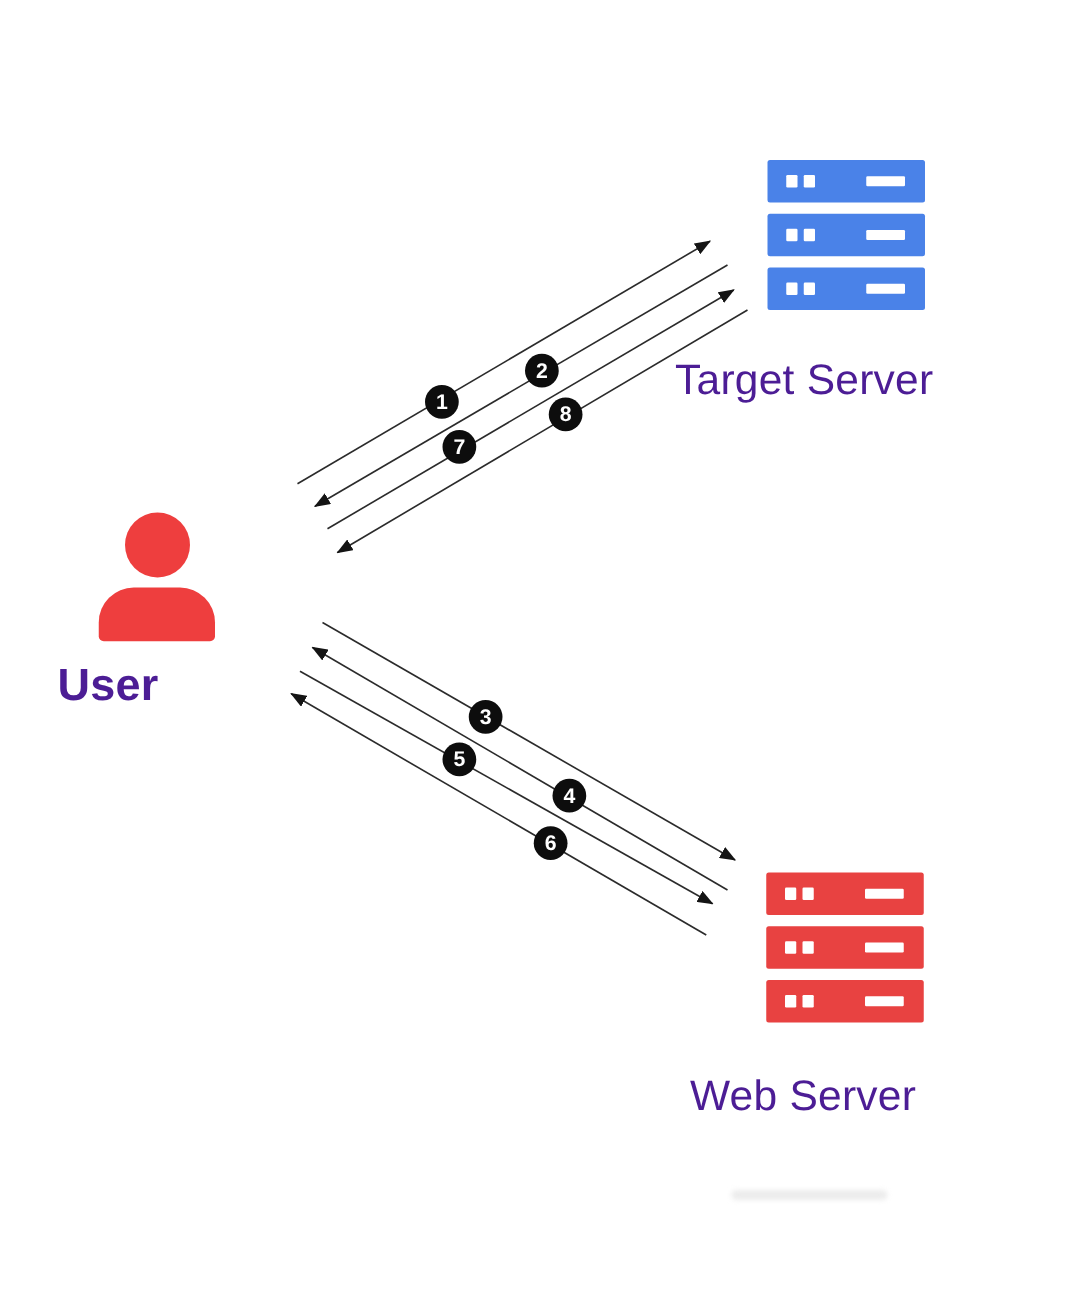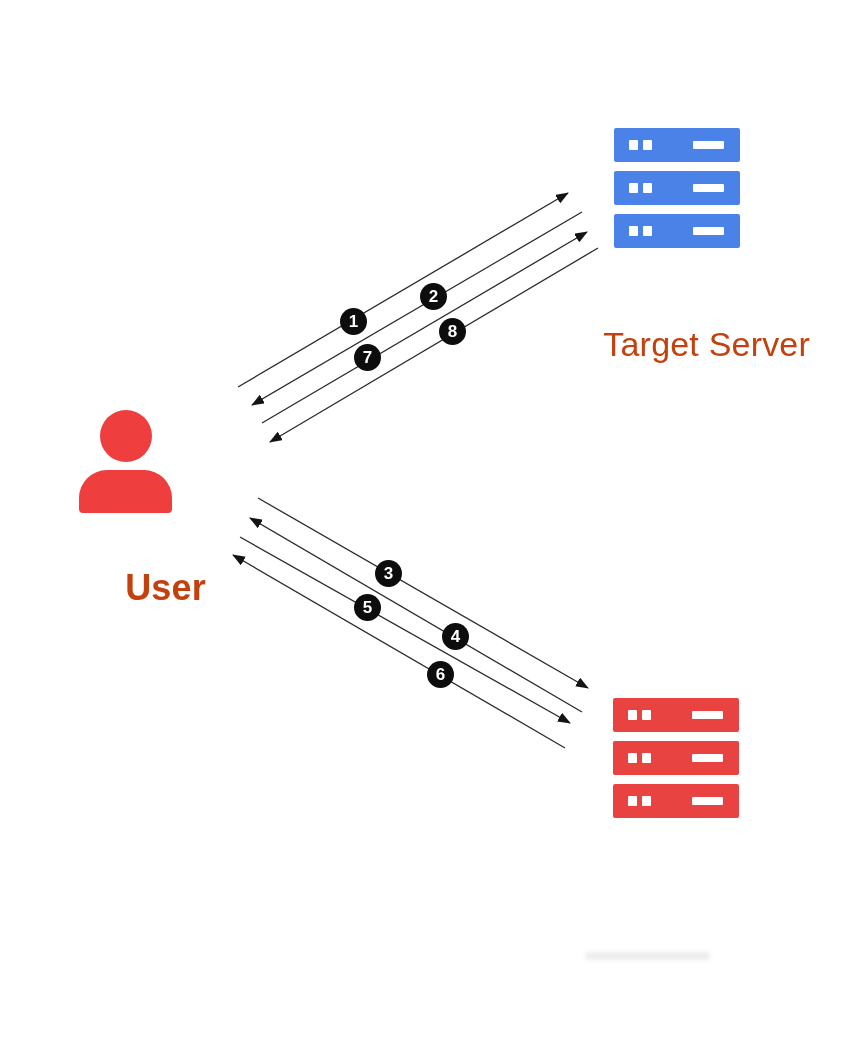--- a/index.html
+++ b/index.html
@@ -79,24 +79,23 @@
     position: absolute;
     width: 31px; height: 8px;
     top: 13px; right: 16px;
     background: #ffffff;
     border-radius: 1px;
   }
 
   
   .node-label {
     position: absolute;
-    color: #c2410c;
-    text-align: right;
+    color: #4c1d95;
+    text-align: left;
     letter-spacing: 0.2px;
-    margin-top: 40px;
   }
   .label-user   { left: 46px;  top: 527px; width: 160px; font-size: 36px; font-weight: bold; }
   .label-target { left: 540px; top: 285px; width: 270px; font-size: 34px; }
   .label-pg     { left: 552px; top: 855px; width: 270px; font-size: 34px; line-height: 45px; }
 
   
   .ghost-artifact {
     position: absolute;
     left: 585px; top: 952px;
     width: 125px; height: 8px;
@@ -174,17 +173,18 @@
       <div class="led led-2"></div>
       <div class="vent"></div>
     </div>
     <div class="server-bar">
       <div class="led led-1"></div>
       <div class="led led-2"></div>
       <div class="vent"></div>
     </div>
   </div>
   <div class="node-label label-pg">
+    <div>Web Server</div>
   </div>
 
   <div class="ghost-artifact"></div>
 
 </div>
 
 </body></html>

